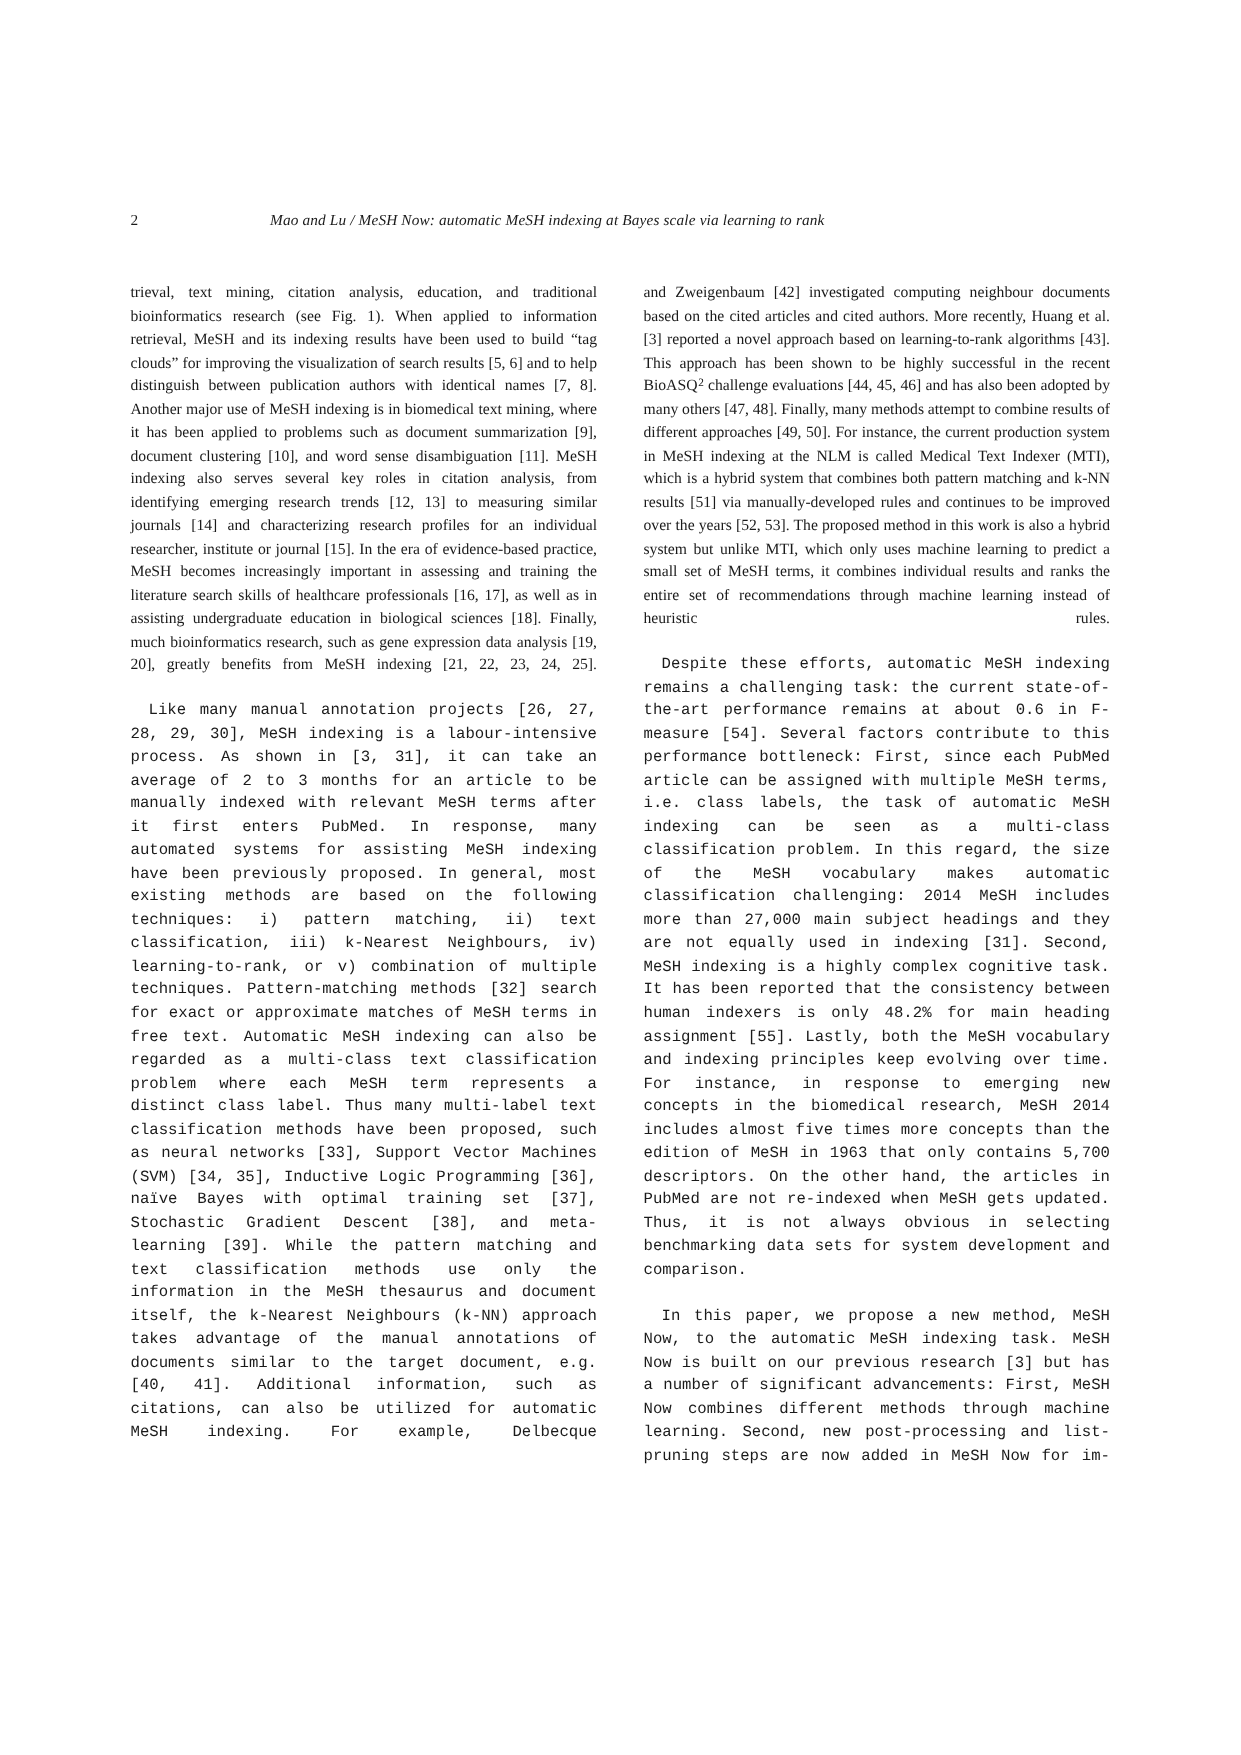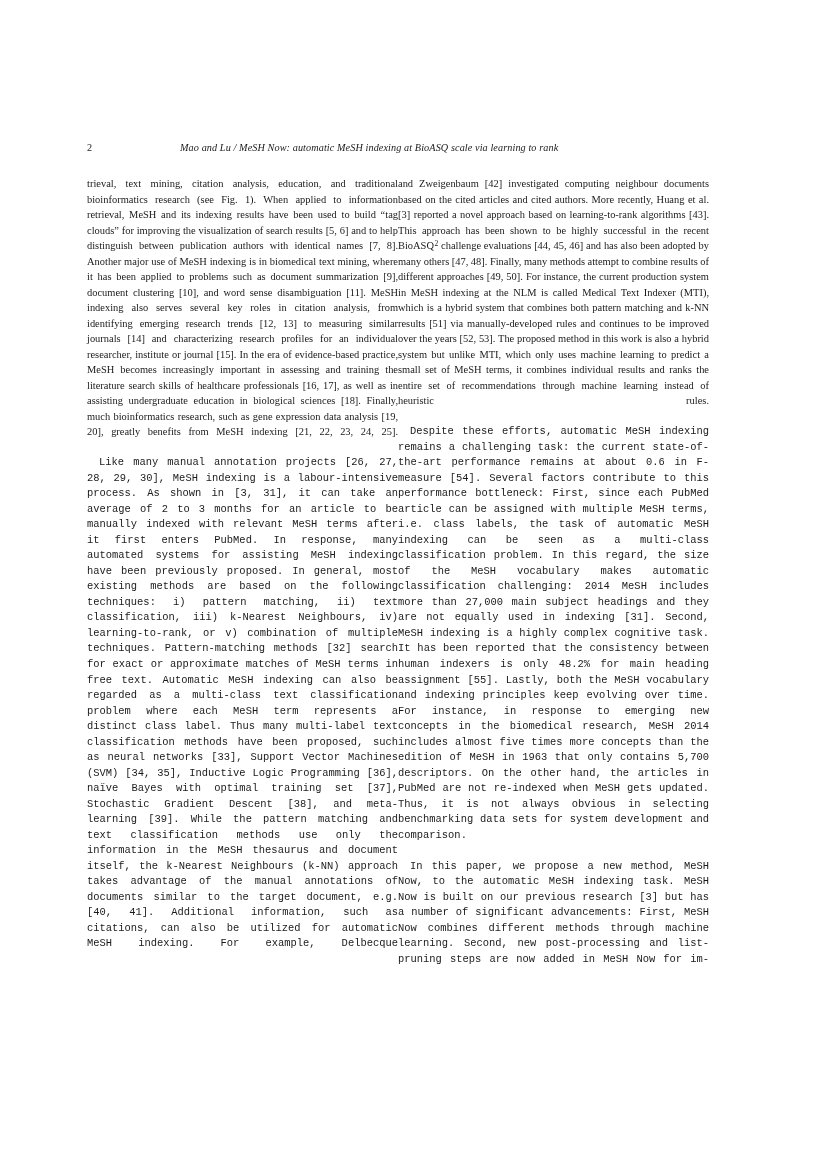--- a/index.html
+++ b/index.html
@@ -48,24 +48,25 @@
     top: 0;
     font-style: italic;
     font-size: 10.2px;
     letter-spacing: 0.01em;
   }
 
   
   .columns {
     position: absolute;
     left: 87px;
-    top: 176px;
+    top: 188px;
     width: 653px;
     height: 850px;
     display: flex;
+    justify-content: space-between;
   }
   .col {
     width: 311px;
   }
 
   p.para {
     margin: 0;
     font-size: 10.45px;
     line-height: 15.52px;
     text-align: justify;
@@ -96,21 +97,21 @@
     padding-left: 0.5px;
   }
 </style>
 </head>
 <body>
 
 <div id="page" style="background: rgb(255, 255, 255); color: rgb(26, 26, 26);">
 
   <div class="runhead">
     <span class="folio">2</span>
-    <span class="rh-title">Mao and Lu / MeSH Now: automatic MeSH indexing at BioASQ scale via learning to rank</span>
+    <span class="rh-title">Mao and Lu / MeSH Now: automatic MeSH indexing at Bayes scale via learning to rank</span>
   </div>
 
   <div class="columns">
 
     <div class="col">
       <p class="para">trieval, text mining, citation analysis, education, and traditional bioinformatics research (see Fig. 1). When applied to information retrieval, MeSH and its indexing results have been used to build “tag clouds” for improving the visualization of search results [5, 6] and to help distinguish between publication authors with identical names [7, 8]. Another major use of MeSH indexing is in biomedical text mining, where it has been applied to problems such as document summarization [9], document clustering [10], and word sense disambiguation [11]. MeSH indexing also serves several key roles in citation analysis, from identifying emerging research trends [12, 13] to measuring similar journals [14] and characterizing research profiles for an individual researcher, institute or journal [15]. In the era of evidence-based practice, MeSH becomes increasingly important in assessing and training the literature search skills of healthcare professionals [16, 17], as well as in assisting undergraduate education in biological sciences [18]. Finally, much bioinformatics research, such as gene expression data analysis [19, 20], greatly benefits from MeSH indexing [21, 22, 23, 24, 25].</p>
       <p class="para indent">Like many manual annotation projects [26, 27, 28, 29, 30], MeSH indexing is a labour-intensive process. As shown in [3, 31], it can take an average of 2 to 3 months for an article to be manually indexed with relevant MeSH terms after it first enters PubMed. In response, many automated systems for assisting MeSH indexing have been previously proposed. In general, most existing methods are based on the following techniques: i) pattern matching, ii) text classification, iii) k-Nearest Neighbours, iv) learning-to-rank, or v) combination of multiple techniques. Pattern-matching methods [32] search for exact or approximate matches of MeSH terms in free text. Automatic MeSH indexing can also be regarded as a multi-class text classification problem where each MeSH term represents a distinct class label. Thus many multi-label text classification methods have been proposed, such as neural networks [33], Support Vector Machines (SVM) [34, 35], Inductive Logic Programming [36], naïve Bayes with optimal training set [37], Stochastic Gradient Descent [38], and meta-learning [39]. While the pattern matching and text classification methods use only the information in the MeSH thesaurus and document itself, the k-Nearest Neighbours (k-NN) approach takes advantage of the manual annotations of documents similar to the target document, e.g. [40, 41]. Additional information, such as citations, can also be utilized for automatic MeSH indexing. For example, Delbecque</p>
     </div>
 
     <div class="col">

